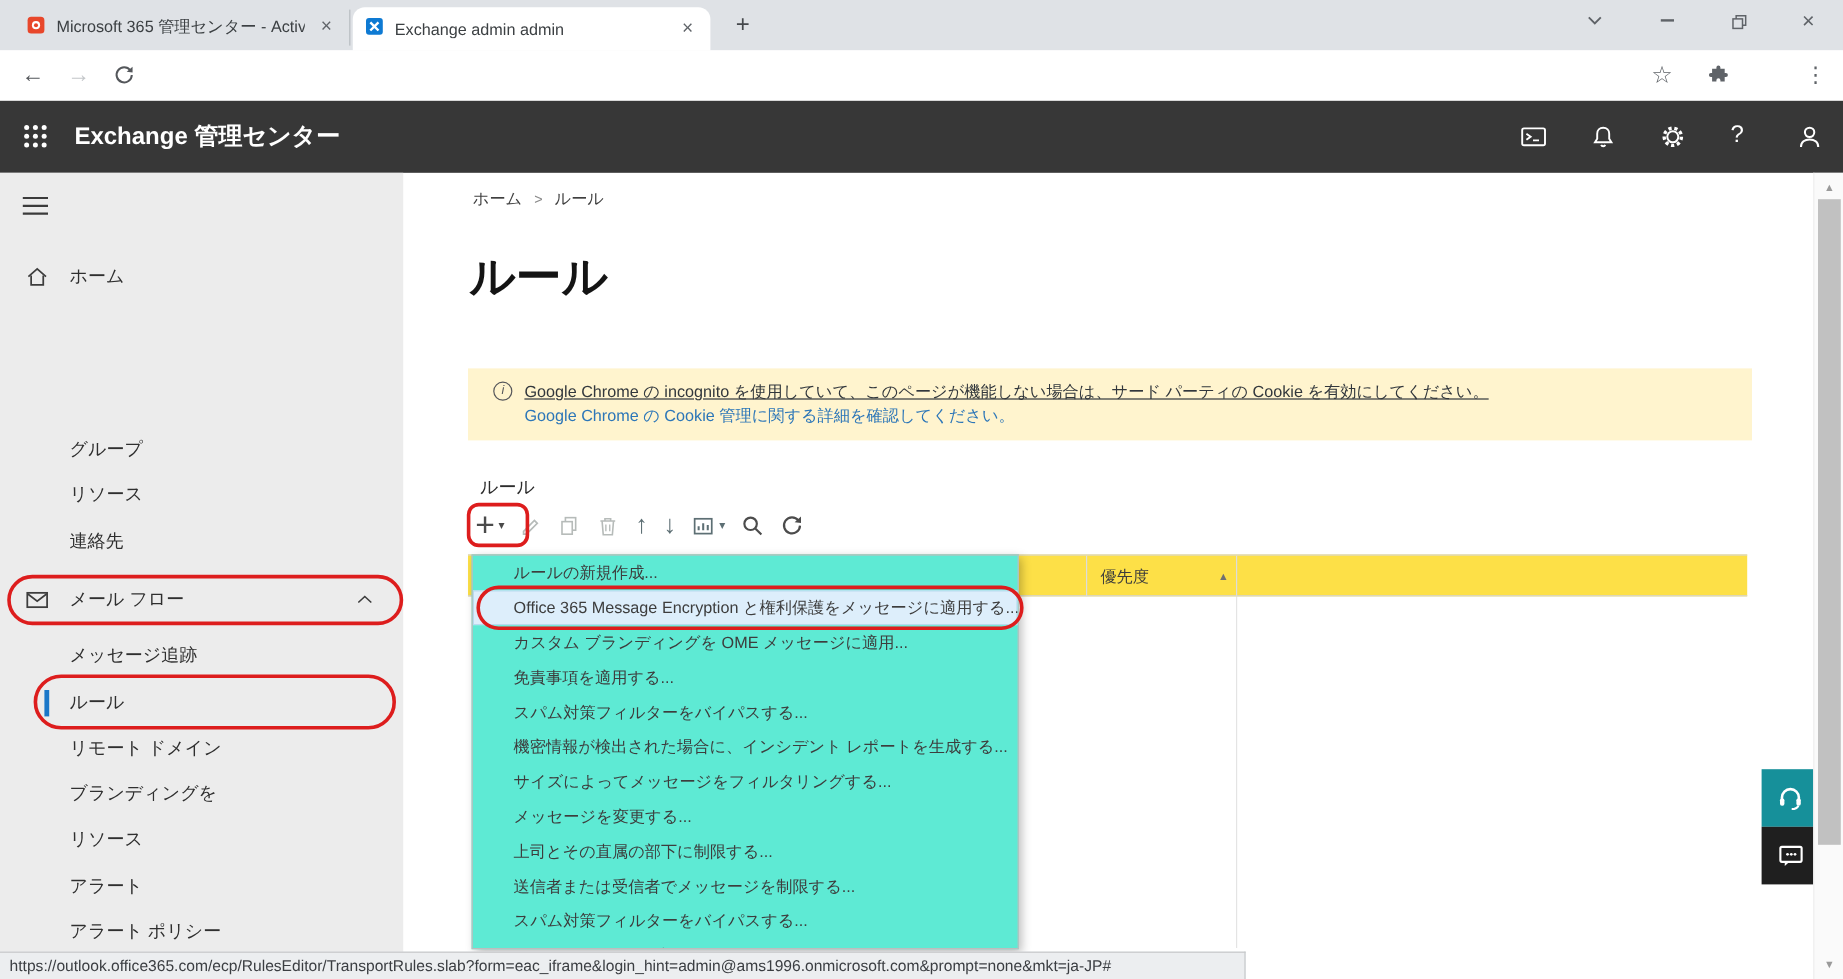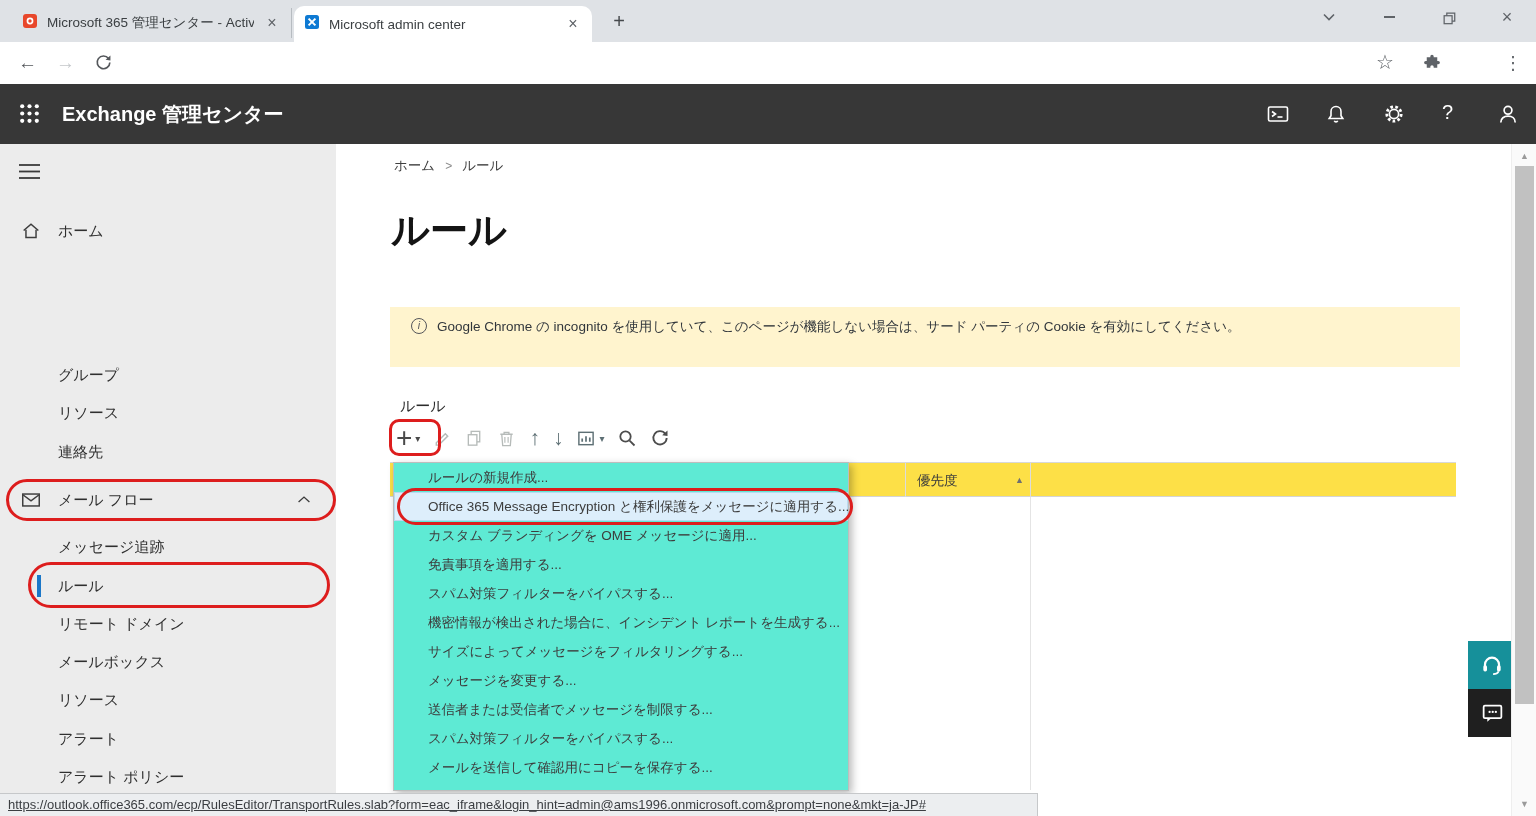--- a/index.html
+++ b/index.html
@@ -39,21 +39,21 @@
   .nav-label { position:absolute; left:58px; top:0; line-height:38px; font-size:15px; color:#2f2f2f; white-space:nowrap; }
   .nav-chev { position:absolute; right:22px; top:9px; width:20px; height:20px; }
   .selbar { position:absolute; left:37px; width:4px; height:22px; background:#1b77c8; }
 
   
   .breadcrumb { position:absolute; left:394px; top:157px; display:flex; align-items:center; gap:10px; font-size:13.5px; color:#3f3f3f; }
   .bc-sep { font-size:12px; color:#8a8a8a; }
   .pagetitle { position:absolute; left:391px; top:205px; font-size:38px; font-weight:700; color:#141414; }
   .banner { position:absolute; left:390px; top:307px; width:1070px; height:60px; background:#fff4ce; }
   .info-ic { position:absolute; left:21px; top:11px; width:16px; height:16px; border:1.3px solid #55565a; border-radius:50%; font-size:10.5px; font-style:italic; color:#55565a; text-align:center; line-height:13px; }
-  .banner-l1 { position:absolute; left:47px; top:11px; font-size:13.5px; color:#32373c; white-space:nowrap; }
+  .banner-l1 { position:absolute; left:47px; top:11px; font-size:13.5px; color:#32373c; white-space:nowrap;text-decoration:underline; }
   .banner-l2 { position:absolute; left:47px; top:31px; font-size:13.5px; color:#2c76b8; white-space:nowrap; }
   .listtitle { position:absolute; left:400px; top:397px; font-size:15px; color:#2c2c2c; }
   .toolbar { position:absolute; left:396px; top:421px; height:34px; display:flex; align-items:center; }
   .tb { display:inline-flex; align-items:center; margin-right:13px; }
   .tb-plus { font-size:28px; font-weight:400; color:#4a4a4a; line-height:30px; }
   .tb-caret { font-size:10px; color:#4a4a4a; margin-left:3px; }
   .tb-arrow { font-size:21px; color:#5d6f74; }
 
   .tablehead { position:absolute; left:390px; top:462px; width:1066px; height:35px; background:#fde047; border-top:1px solid #d8d8d8; border-bottom:1px solid #d4d4d4; z-index:5; }
   .th-sep { position:absolute; top:0; width:1px; height:34px; background:#dcdcdc; }
@@ -76,21 +76,21 @@
   .fab { position:absolute; left:1468px; width:48px; height:48px; display:flex; align-items:center; justify-content:center; }
   .fab-help { top:641px; background:#16909a; }
   .fab-feedback { top:689px; background:#1f1f1f; }
 
   
   .sbtrack { position:absolute; left:1511px; top:144px; width:25px; height:672px; background:#fafafa; border-left:1px solid #eeeeee; z-index:30; }
   .sbglyph { position:absolute; left:0; width:25px; text-align:center; font-size:9px; color:#9a9a9a; }
   .sbthumb { position:absolute; left:3px; top:22px; width:19px; height:538px; background:#c1c1c1; }
 
   
-  .statusbar { position:absolute; left:0; top:793px; width:1038px; height:23px; background:#eceef0; border-top:1px solid #c6c8ca; border-right:1px solid #c6c8ca; font-size:13px; color:#3b3e42; line-height:21px; padding-left:8px; white-space:nowrap; overflow:hidden; z-index:70;text-decoration:underline; }
+  .statusbar { position:absolute; left:0; top:793px; width:1038px; height:23px; background:#eceef0; border-top:1px solid #c6c8ca; border-right:1px solid #c6c8ca; font-size:13px; color:#3b3e42; line-height:21px; padding-left:8px; white-space:nowrap; overflow:hidden; z-index:70; }
 </style>
 </head>
 <body>
 
 <div class="screen">
 
   <div class="tabstrip">
     <div class="tab tab-inactive">
       <span>
         <svg width="16" height="16" viewBox="0 0 16 16">
@@ -102,21 +102,21 @@
       <span class="tab-title">Microsoft 365 管理センター - Activ</span>
       <span class="tab-close">×</span>
     </div>
     <div class="tab tab-active">
       <span>
         <svg width="16" height="16" viewBox="0 0 16 16">
             <rect x="1" y="1" width="14" height="14" rx="2.5" fill="#0e7ad3"></rect>
             <path d="M4.6 4.6l6.8 6.8M11.4 4.6l-6.8 6.8" stroke="#fff" stroke-width="2" fill="none"></path>
           </svg>
       </span>
-      <span class="tab-title">Microsoft admin center</span>
+      <span class="tab-title">Exchange admin admin</span>
       <span class="tab-close">×</span>
     </div>
     <div class="newtab">+</div>
     <div class="winctl" style="right:184px;">
       <svg width="14" height="10" viewBox="0 0 14 10">
           <polyline points="2,2.5 7,7.5 12,2.5" fill="none" stroke="#5f6368" stroke-width="1.6"></polyline>
         </svg>
     </div>
     <div class="winctl" style="right:124px;">
         <div class="minbar"></div>
@@ -261,21 +261,21 @@
       <span class="nav-label">メッセージ追跡</span>
     </div>
     <div class="navrow" style="top:423px;">
       <span class="selbar" style="top:8px;"></span>
       <span class="nav-label">ルール</span>
     </div>
     <div class="navrow" style="top:461px;">
       <span class="nav-label">リモート ドメイン</span>
     </div>
     <div class="navrow" style="top:499px;">
-      <span class="nav-label">メールボックス</span>
+      <span class="nav-label">ブランディングを</span>
     </div>
     <div class="navrow" style="top:537px;">
       <span class="nav-label">リソース</span>
     </div>
     <div class="navrow" style="top:576px;">
       <span class="nav-label">アラート</span>
     </div>
     <div class="navrow" style="top:614px;">
       <span class="nav-label">アラート ポリシー</span>
     </div>
@@ -285,20 +285,21 @@
     <span>ホーム</span>
     <span class="bc-sep">&gt;</span>
     <span>ルール</span>
   </div>
 
   <div class="pagetitle">ルール</div>
 
   <div class="banner">
     <span class="info-ic">i</span>
     <span class="banner-l1">Google Chrome の incognito を使用していて、このページが機能しない場合は、サード パーティの Cookie を有効にしてください。</span>
+    <span class="banner-l2">Google Chrome の Cookie 管理に関する詳細を確認してください。</span>
   </div>
 
   <div class="listtitle">ルール</div>
 
   <div class="toolbar">
     <span class="tb">
       <span class="tb-plus">+</span>
       <span class="tb-caret">▾</span>
     </span>
     <span class="tb">
@@ -352,20 +353,21 @@
 
   <div class="menu">
     <div class="menu-item">ルールの新規作成...</div>
     <div class="menu-item hl">Office 365 Message Encryption と権利保護をメッセージに適用する...</div>
     <div class="menu-item">カスタム ブランディングを OME メッセージに適用...</div>
     <div class="menu-item">免責事項を適用する...</div>
     <div class="menu-item">スパム対策フィルターをバイパスする...</div>
     <div class="menu-item">機密情報が検出された場合に、インシデント レポートを生成する...</div>
     <div class="menu-item">サイズによってメッセージをフィルタリングする...</div>
     <div class="menu-item">メッセージを変更する...</div>
+    <div class="menu-item">上司とその直属の部下に制限する...</div>
     <div class="menu-item">送信者または受信者でメッセージを制限する...</div>
     <div class="menu-item">スパム対策フィルターをバイパスする...</div>
     <div class="menu-item">メールを送信して確認用にコピーを保存する...</div>
   </div>
 
   <div class="ann ann-plus"></div>
   <div class="ann ann-mailflow"></div>
   <div class="ann ann-rules"></div>
   <div class="ann ann-menu"></div>
 

